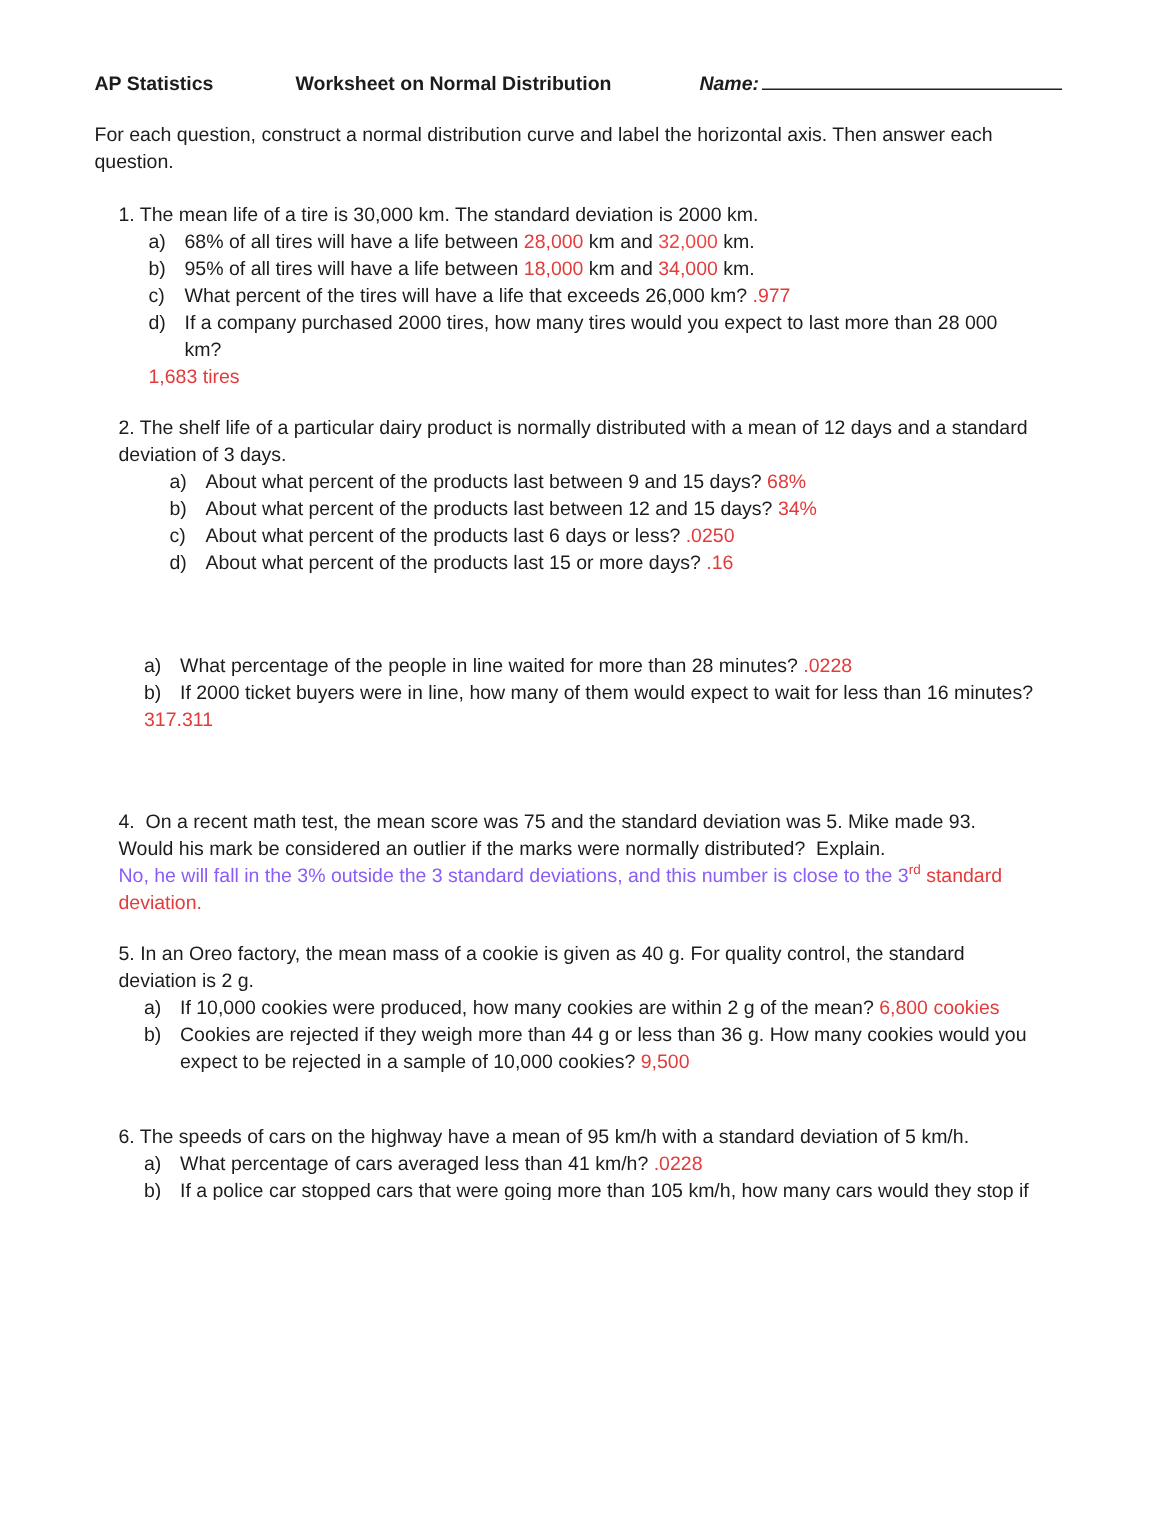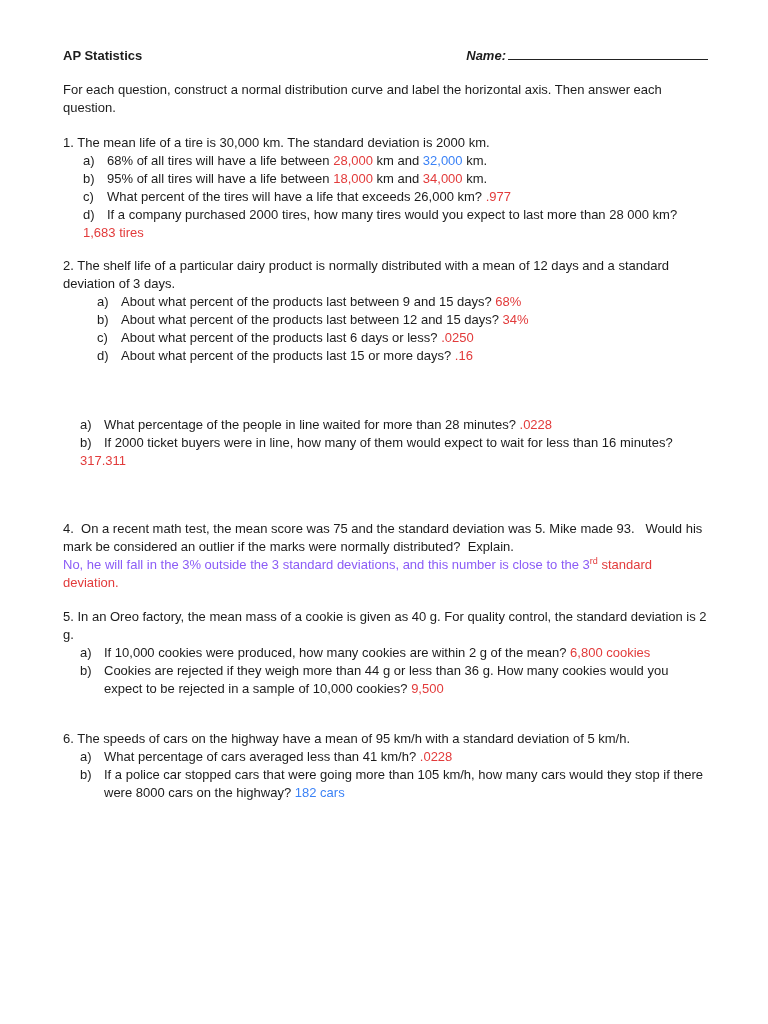--- a/index.html
+++ b/index.html
@@ -25,21 +25,21 @@
   .hdr .course { width: 134px; }
   .hdr .namewrap { margin-left: auto; display: flex; align-items: baseline; font-style: italic; }
   .name-line {
     display: inline-block;
     width: 200px;
     height: 13px;
     border-bottom: 1.6px solid #222;
     margin-left: 2px;
   }
   .intro { margin-top: 16px; white-space: pre-wrap; }
-  .q { margin: 0; }
+  .q { margin: 16px; }
   .q .stem { white-space: pre-wrap; }
   .q1 { margin-top: 17px; }
   .q2 { margin-top: 15px; }
   .q3 { margin-top: 51px; }
   .q4 { margin-top: 50px; }
   .q5 { margin-top: 16px; }
   .q6 { margin-top: 32px; }
   .parts { margin-left: 20px; }
   .q2 .parts { margin-left: 34px; }
   .q3 .parts, .q5 .parts, .q6 .parts { margin-left: 17px; }
@@ -50,34 +50,35 @@
   .q4 .ansline { margin-left: 0; }
   sup { font-size: 9px; line-height: 0; }
 </style>
 </head>
 <body>
 
 <div class="page">
 
   <div class="hdr">
     <span class="course">AP Statistics</span>
+    <span class="title">Worksheet on Normal Distribution</span>
     <span class="namewrap">
       <span>Name:</span>
       <span class="name-line"></span>
     </span>
   </div>
 
   <div class="intro">For each question, construct a normal distribution curve and label the horizontal axis. Then answer each question.</div>
 
   <div class="q q1">
     <div class="stem"><span>1. The mean life of a tire is 30,000 km. The standard deviation is 2000 km.</span></div>
     <div class="parts">
       <div class="part">
         <span class="plabel">a)</span>
-        <span class="ptext"><span>68% of all tires will have a life between </span><span style="color: rgb(226, 59, 59);">28,000</span><span> km and </span><span style="color: #3b82f6;">32,000</span><span> km.</span></span>
+        <span class="ptext"><span>68% of all tires will have a life between </span><span style="color: rgb(226, 59, 59);">28,000</span><span> km and </span><span style="color: #ef4444;">32,000</span><span> km.</span></span>
       </div>
       <div class="part">
         <span class="plabel">b)</span>
         <span class="ptext"><span>95% of all tires will have a life between </span><span style="color: rgb(226, 59, 59);">18,000</span><span> km and </span><span style="color: rgb(226, 59, 59);">34,000</span><span> km.</span></span>
       </div>
       <div class="part">
         <span class="plabel">c)</span>
         <span class="ptext"><span>What percent of the tires will have a life that exceeds 26,000 km? </span><span style="color: rgb(226, 59, 59);">.977</span></span>
       </div>
       <div class="part">

